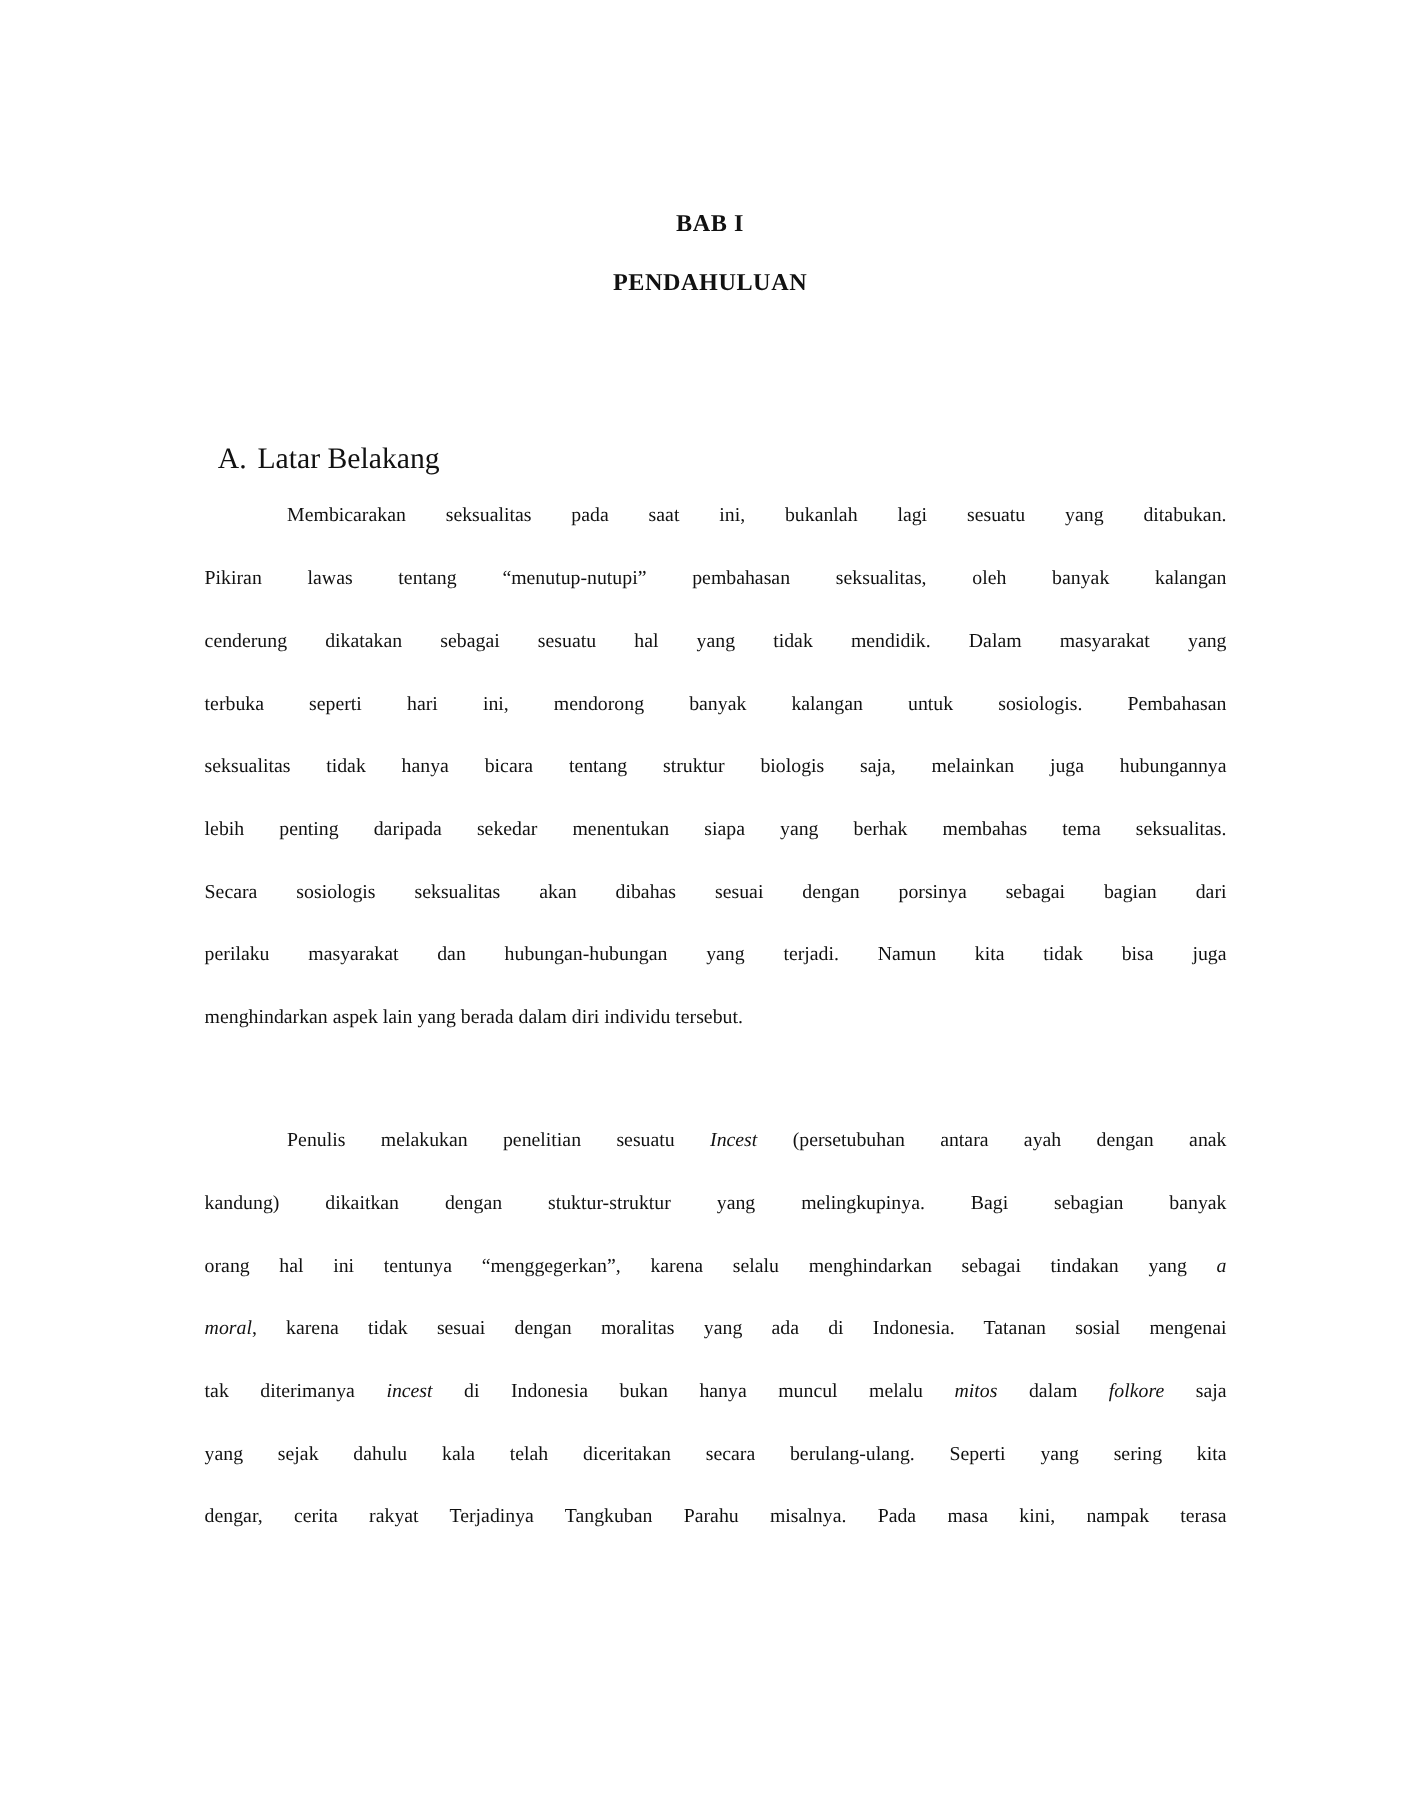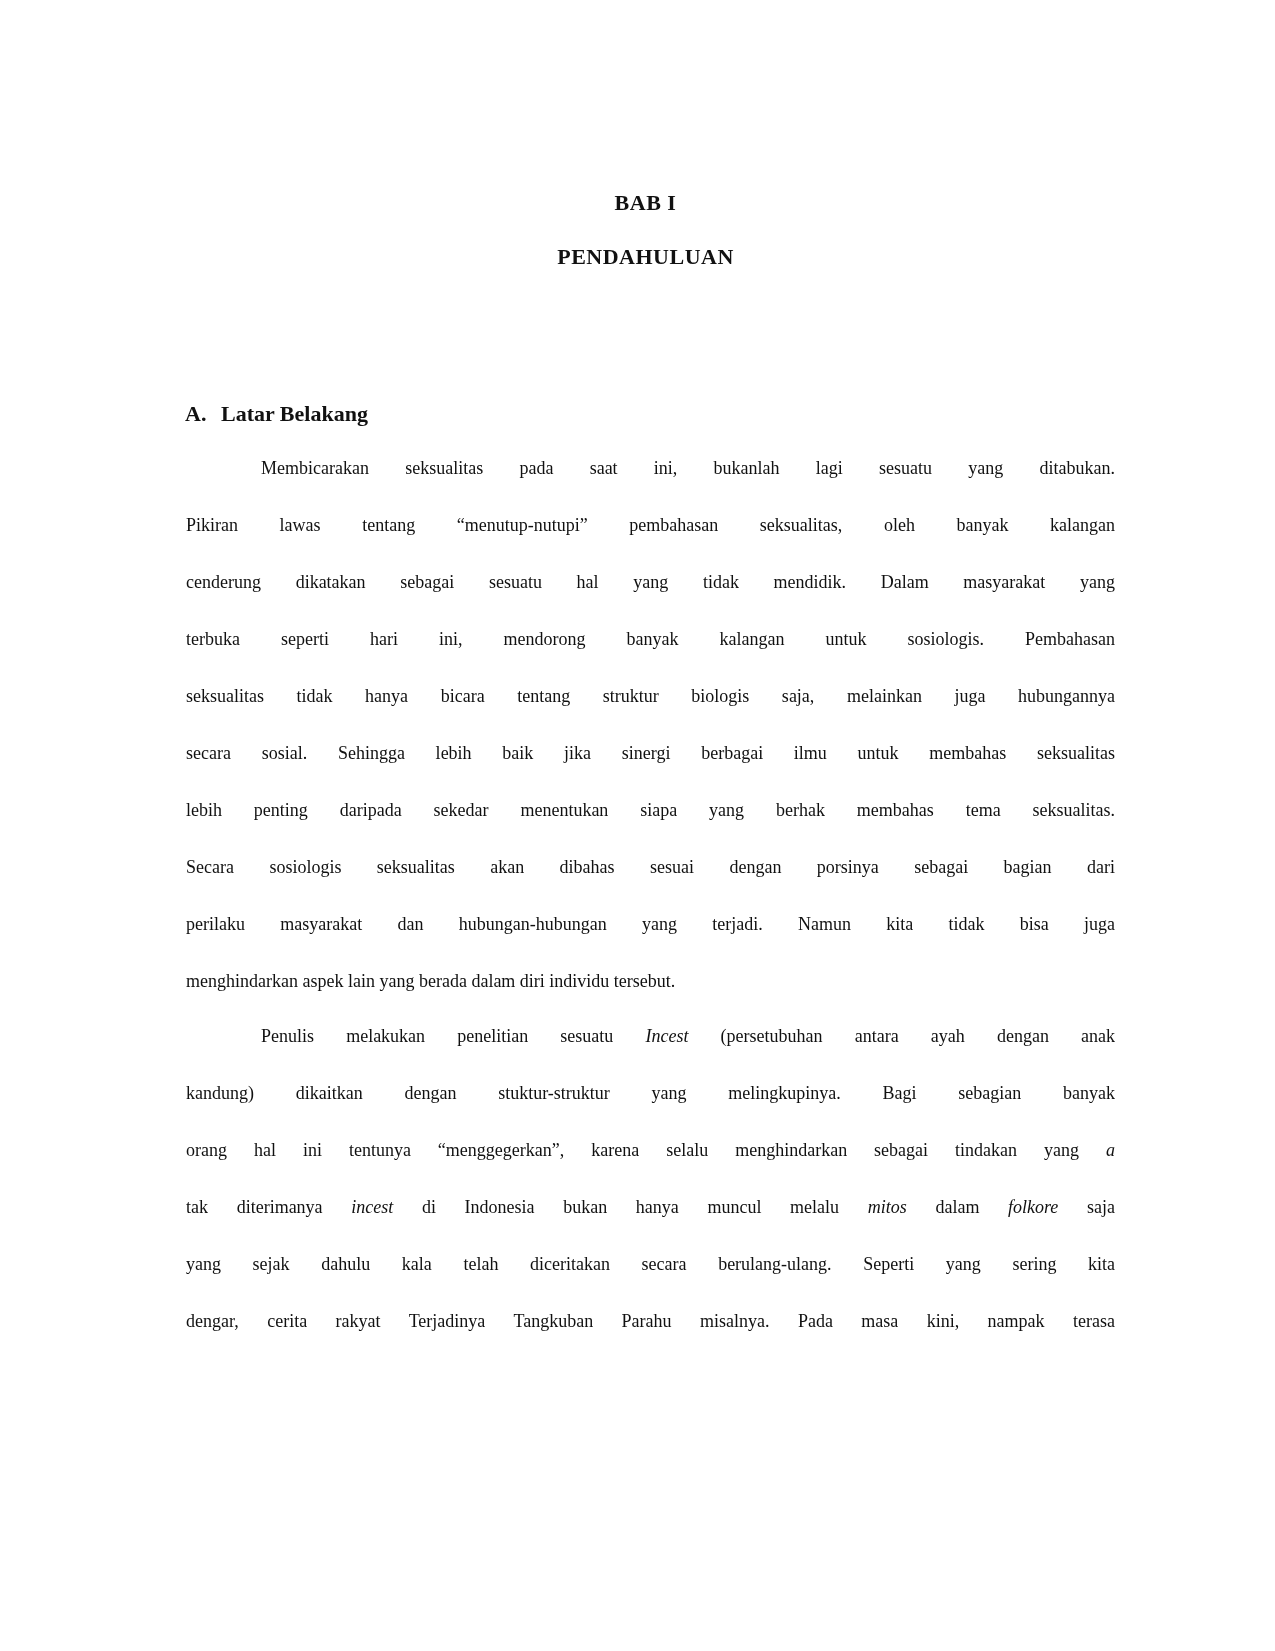--- a/index.html
+++ b/index.html
@@ -3,21 +3,21 @@
 <meta charset="utf-8">
 <style>
   html, body { margin: 0; padding: 0; background: #ffffff; }
   body { width: 1275px; height: 1651px; position: relative; overflow: hidden;
          font-family: "Liberation Serif", "DejaVu Serif", serif; color: #111111; }
   .page { position: absolute; left: 0; top: 0; width: 1275px; height: 1651px; }
   .chapter { position: absolute; left: 0; width: 1275px; text-align: center;
              font-weight: bold; font-size: 22px; letter-spacing: 0.5px; }
   .chapter.bab { top: 190px; left: 8px; }
   .chapter.title { top: 244px; left: 8px; }
-  .section { position: absolute; left: 185px; top: 401px; font-weight: bold; font-size: 22px; }
+  .section { position: absolute; left: 198px; top: 401px; font-weight: normal; font-size: 27px; }
   .section .num { display: inline-block; width: 36px; }
   .line { display: block; text-align: justify; text-align-last: justify; white-space: nowrap; }
   .line.first { padding-left: 75px; }
   .line.last { text-align-last: left; }
   .lines { position: absolute; left: 186px; width: 929px; font-size: 18px; }
   .lines .line { height: 57px; line-height: 57px; }
   em { font-style: italic; }
 </style>
 </head>
 <body>
@@ -30,29 +30,29 @@
   <div class="section">
     <span class="num">A.</span><span>Latar Belakang</span>
   </div>
 
   <div class="lines" style="top:440px;">
     <span class="line first">Membicarakan seksualitas pada saat ini, bukanlah lagi sesuatu yang ditabukan.</span>
     <span class="line">Pikiran lawas tentang “menutup-nutupi” pembahasan seksualitas, oleh banyak kalangan</span>
     <span class="line">cenderung dikatakan sebagai sesuatu hal yang tidak mendidik. Dalam masyarakat yang</span>
     <span class="line">terbuka seperti hari ini, mendorong banyak kalangan untuk sosiologis. Pembahasan</span>
     <span class="line">seksualitas tidak hanya bicara tentang struktur biologis saja, melainkan juga hubungannya</span>
-    <span class="line">secara sosial. Sehingga lebih baik jika sinergi berbagai ilmu untuk membahas seksualitas</span>
     <span class="line">lebih penting daripada sekedar menentukan siapa yang berhak membahas tema seksualitas.</span>
     <span class="line">Secara sosiologis seksualitas akan dibahas sesuai dengan porsinya sebagai bagian dari</span>
     <span class="line">perilaku masyarakat dan hubungan-hubungan yang terjadi. Namun kita tidak bisa juga</span>
     <span class="line last">menghindarkan  aspek lain yang berada dalam diri individu tersebut.</span>
   </div>
 
   <div class="lines" style="top:1008px;">
     <span class="line first"><span>Penulis melakukan penelitian sesuatu </span><em>Incest</em><span> (persetubuhan antara ayah dengan anak</span></span>
     <span class="line"><span>kandung) dikaitkan dengan stuktur-struktur yang melingkupinya. Bagi sebagian banyak</span></span>
     <span class="line"><span>orang hal ini tentunya “menggegerkan”, karena selalu menghindarkan sebagai tindakan yang </span><em>a</em></span>
+    <span class="line"><em>moral</em><span>, karena tidak sesuai dengan moralitas yang ada di Indonesia. Tatanan sosial mengenai</span></span>
     <span class="line"><span>tak diterimanya </span><em>incest</em><span> di Indonesia bukan hanya muncul melalu </span><em>mitos</em><span> dalam </span><em>folkore</em><span> saja</span></span>
     <span class="line"><span>yang sejak dahulu kala telah diceritakan secara berulang-ulang. Seperti yang sering kita</span></span>
     <span class="line"><span>dengar, cerita rakyat Terjadinya Tangkuban Parahu misalnya. Pada masa kini, nampak terasa</span></span>
   </div>
 
 </div>
 
 </body></html>

